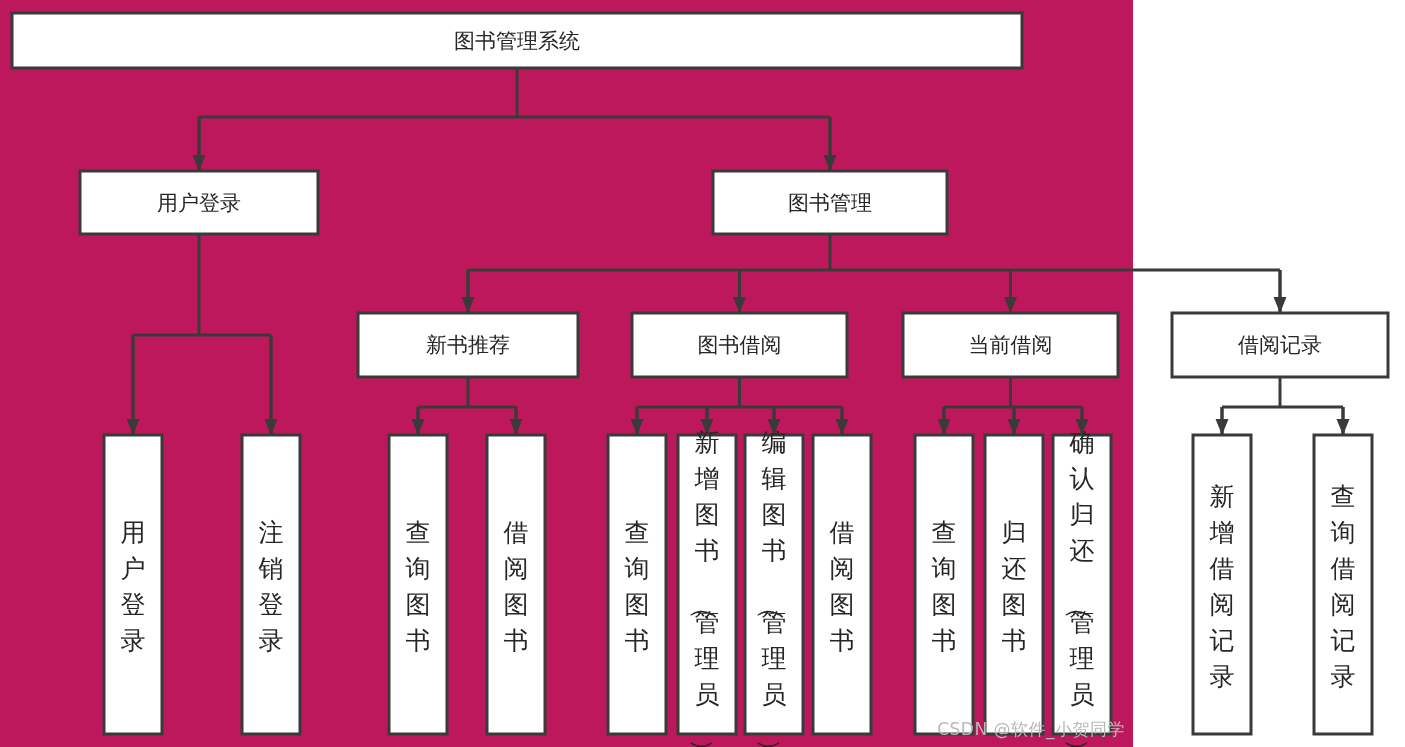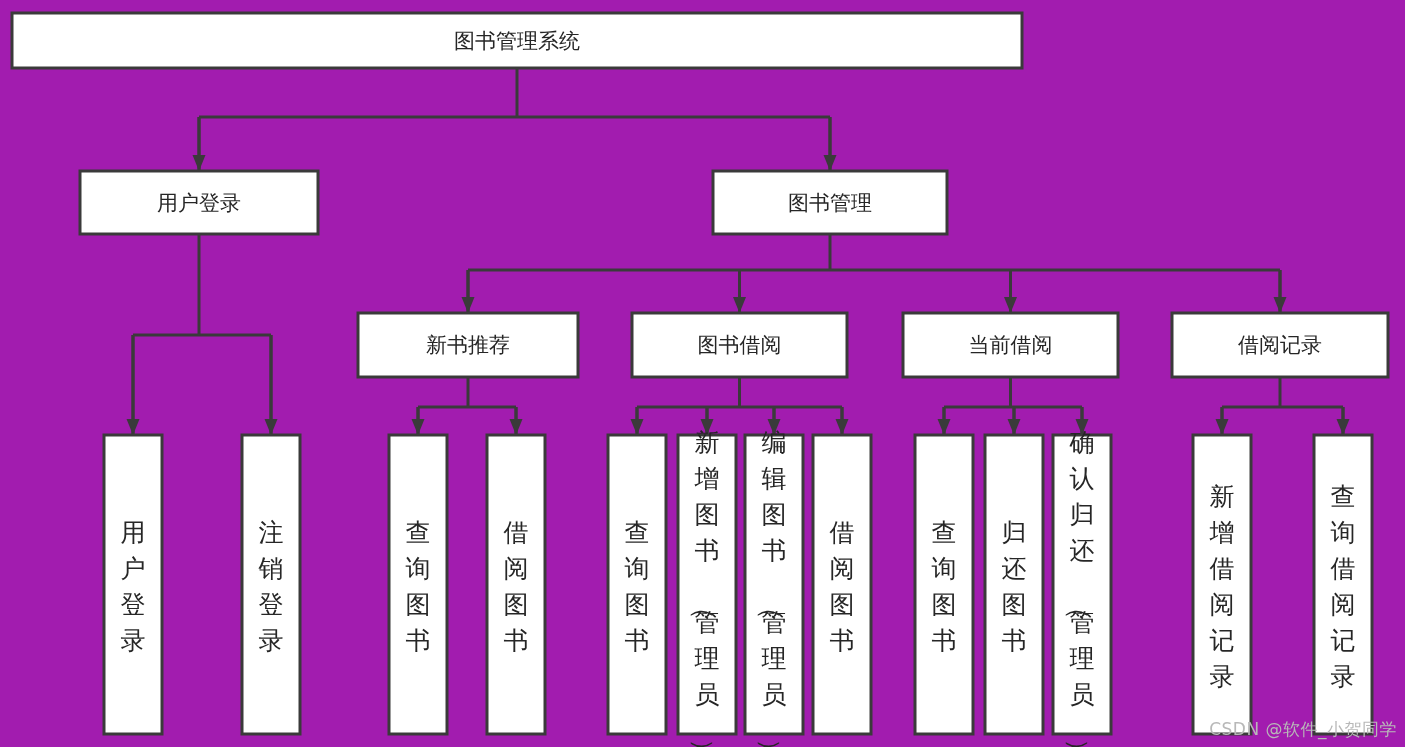--- a/index.html
+++ b/index.html
@@ -9,23 +9,23 @@
     background: #ffffff;
   }
   body {
     width: 1405px;
     height: 747px;
     overflow: hidden;
     font-family: "DejaVu Sans", "Liberation Sans", sans-serif;
   }
   #diagram-root {
     position: relative;
-    width: 1405px;
+    width: 1133px;
     height: 747px;
-    background: #a21caf;
+    background: #be185d;
     text-align: center;
   }
   svg.diagram-canvas {
     position: absolute;
     top: 0;
     left: 0;
     width: 1405px;
     height: 747px;
     display: block;
   }

